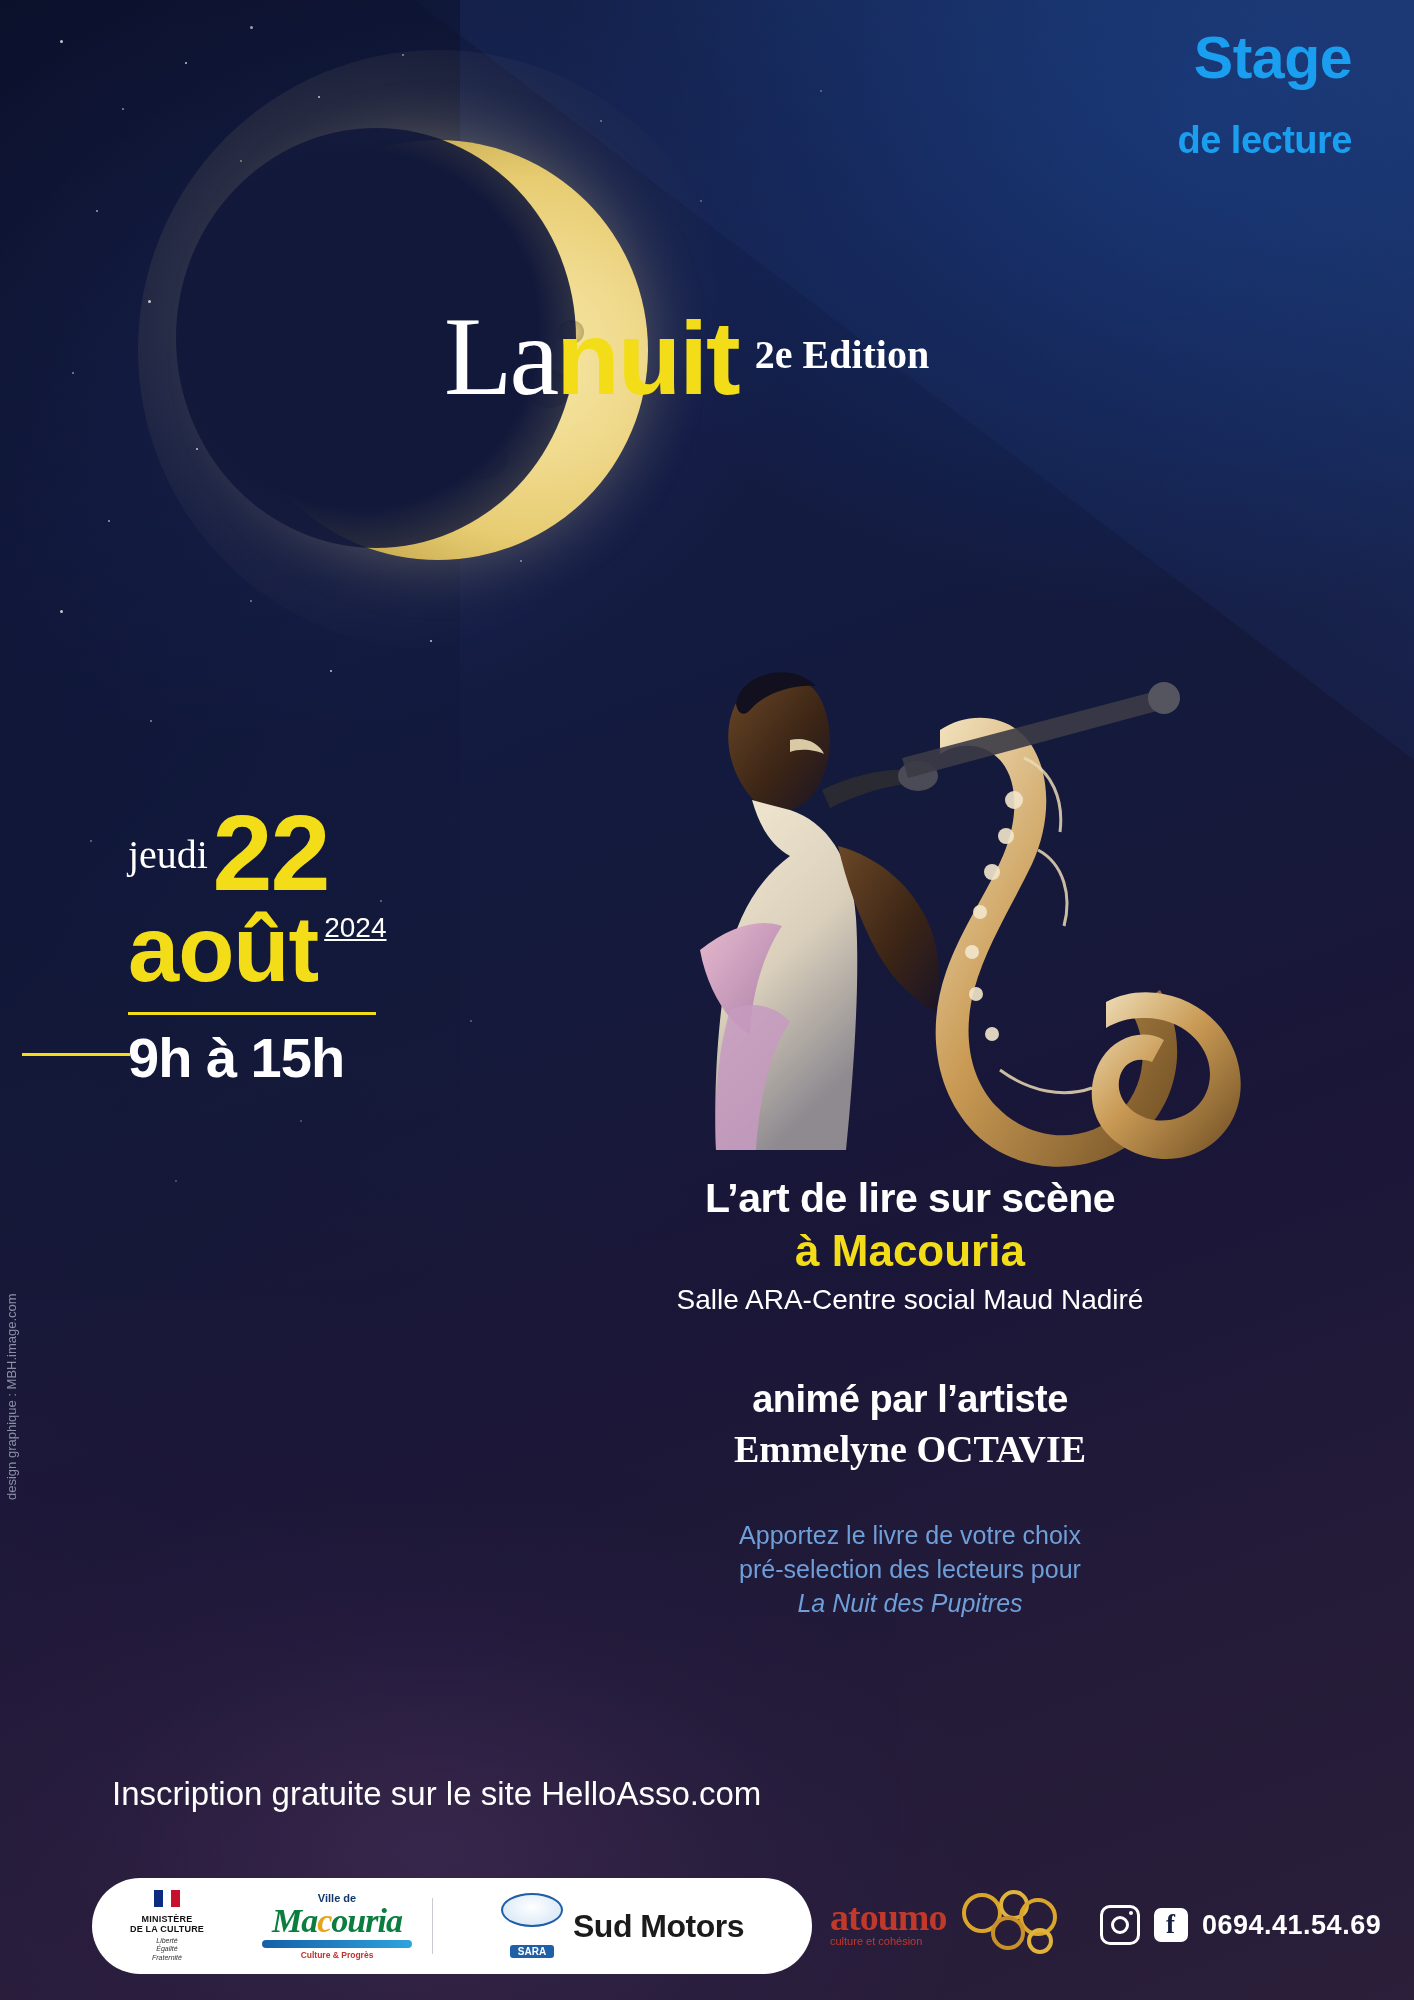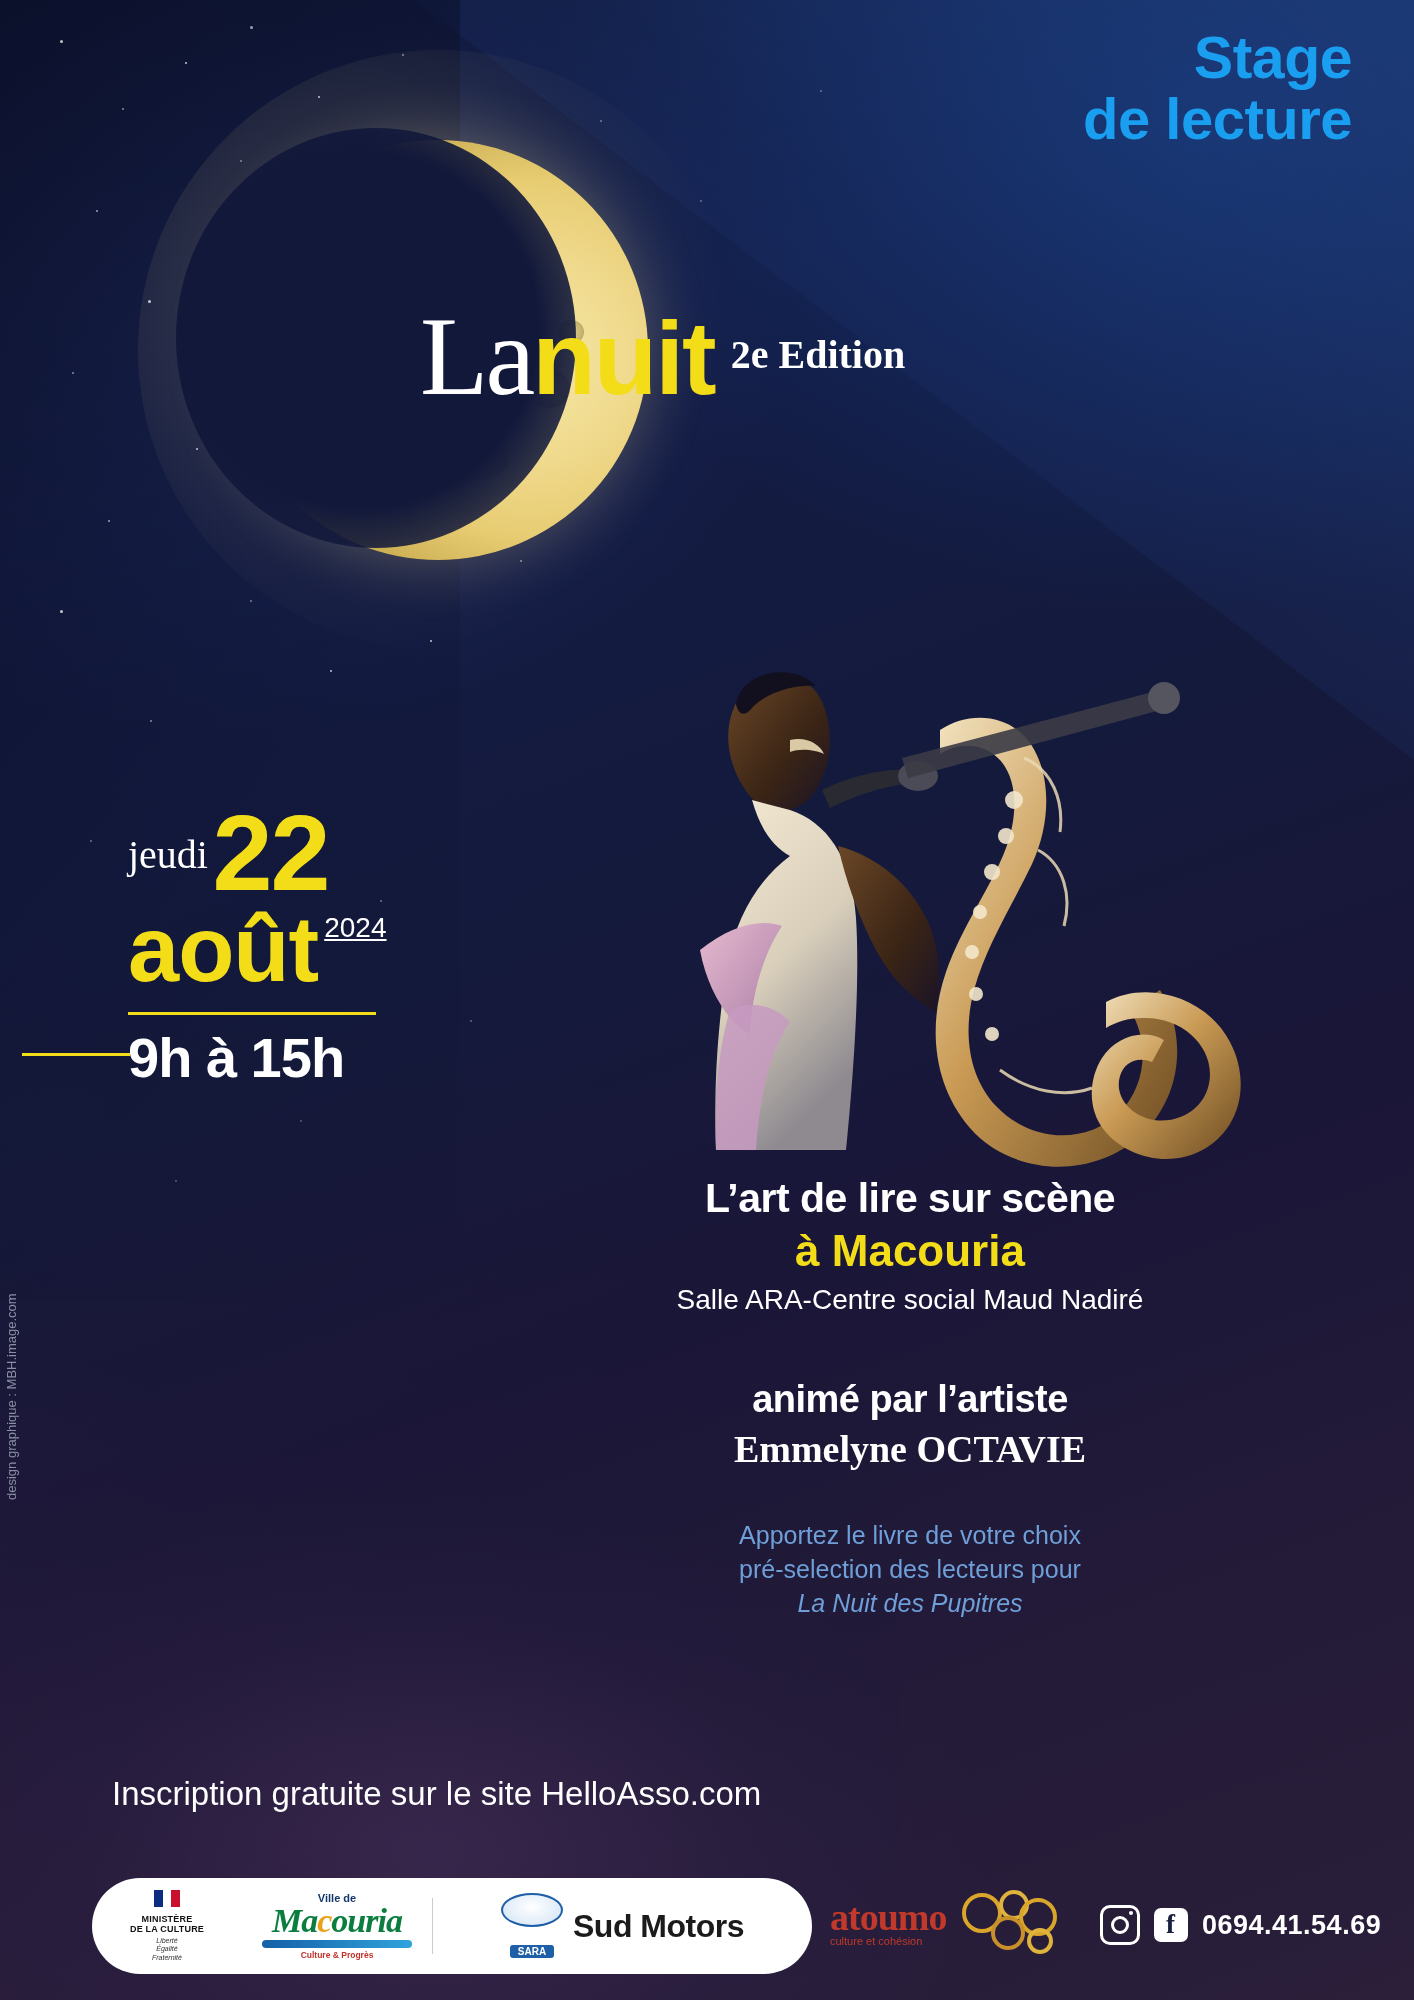--- a/index.html
+++ b/index.html
@@ -99,26 +99,26 @@
     position: absolute;
     right: 62px;
     top: 28px;
     text-align: right;
     color: #1a9ff0;
     font-weight: bold;
     line-height: 1.04;
     letter-spacing: -0.5px;
   }
   .stage-line1 { font-size: 59px; }
-  .stage-line2 { font-size: 58px; }
+  .stage-line2 { font-size: 38px; margin-top: 32px; }
 
   
   .title-block {
     position: absolute;
-    left: 420px;
+    left: 444px;
     top: 300px;
     width: 720px;
   }
   .t-la-nuit {
     position: relative;
     font-family: "Liberation Serif", serif;
     font-size: 112px;
     line-height: 1;
     color: #ffffff;
     white-space: nowrap;

